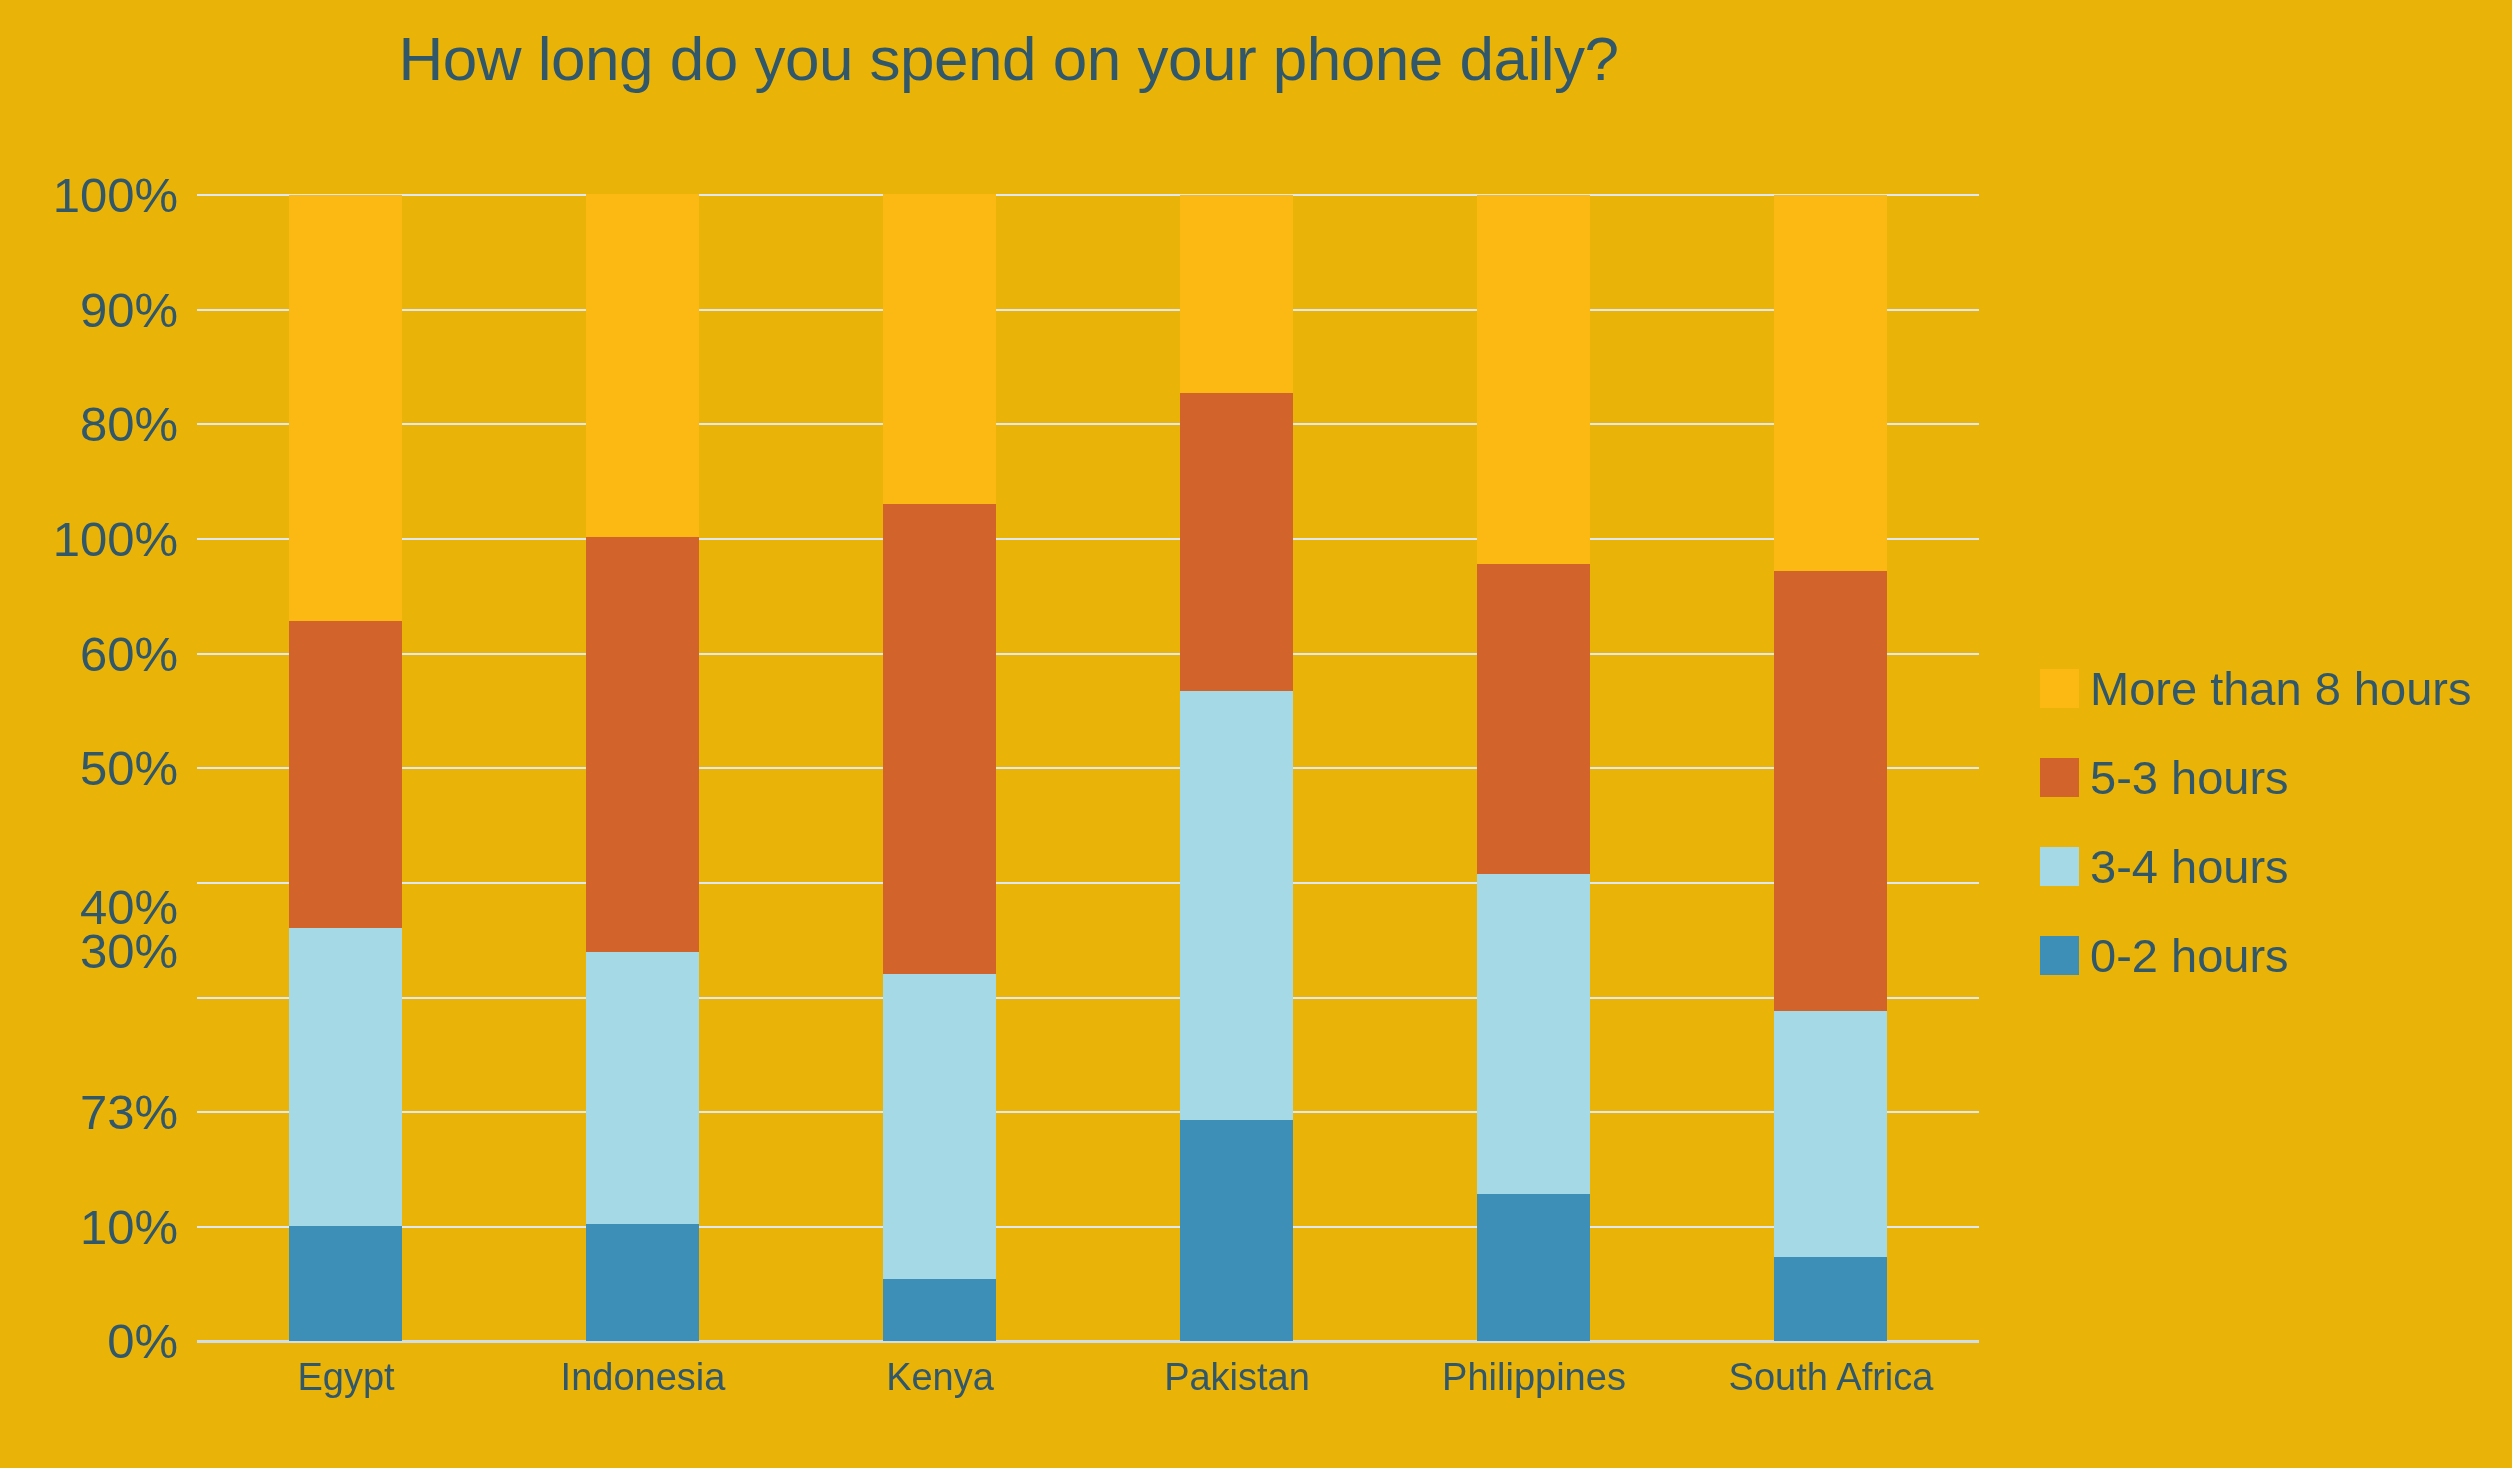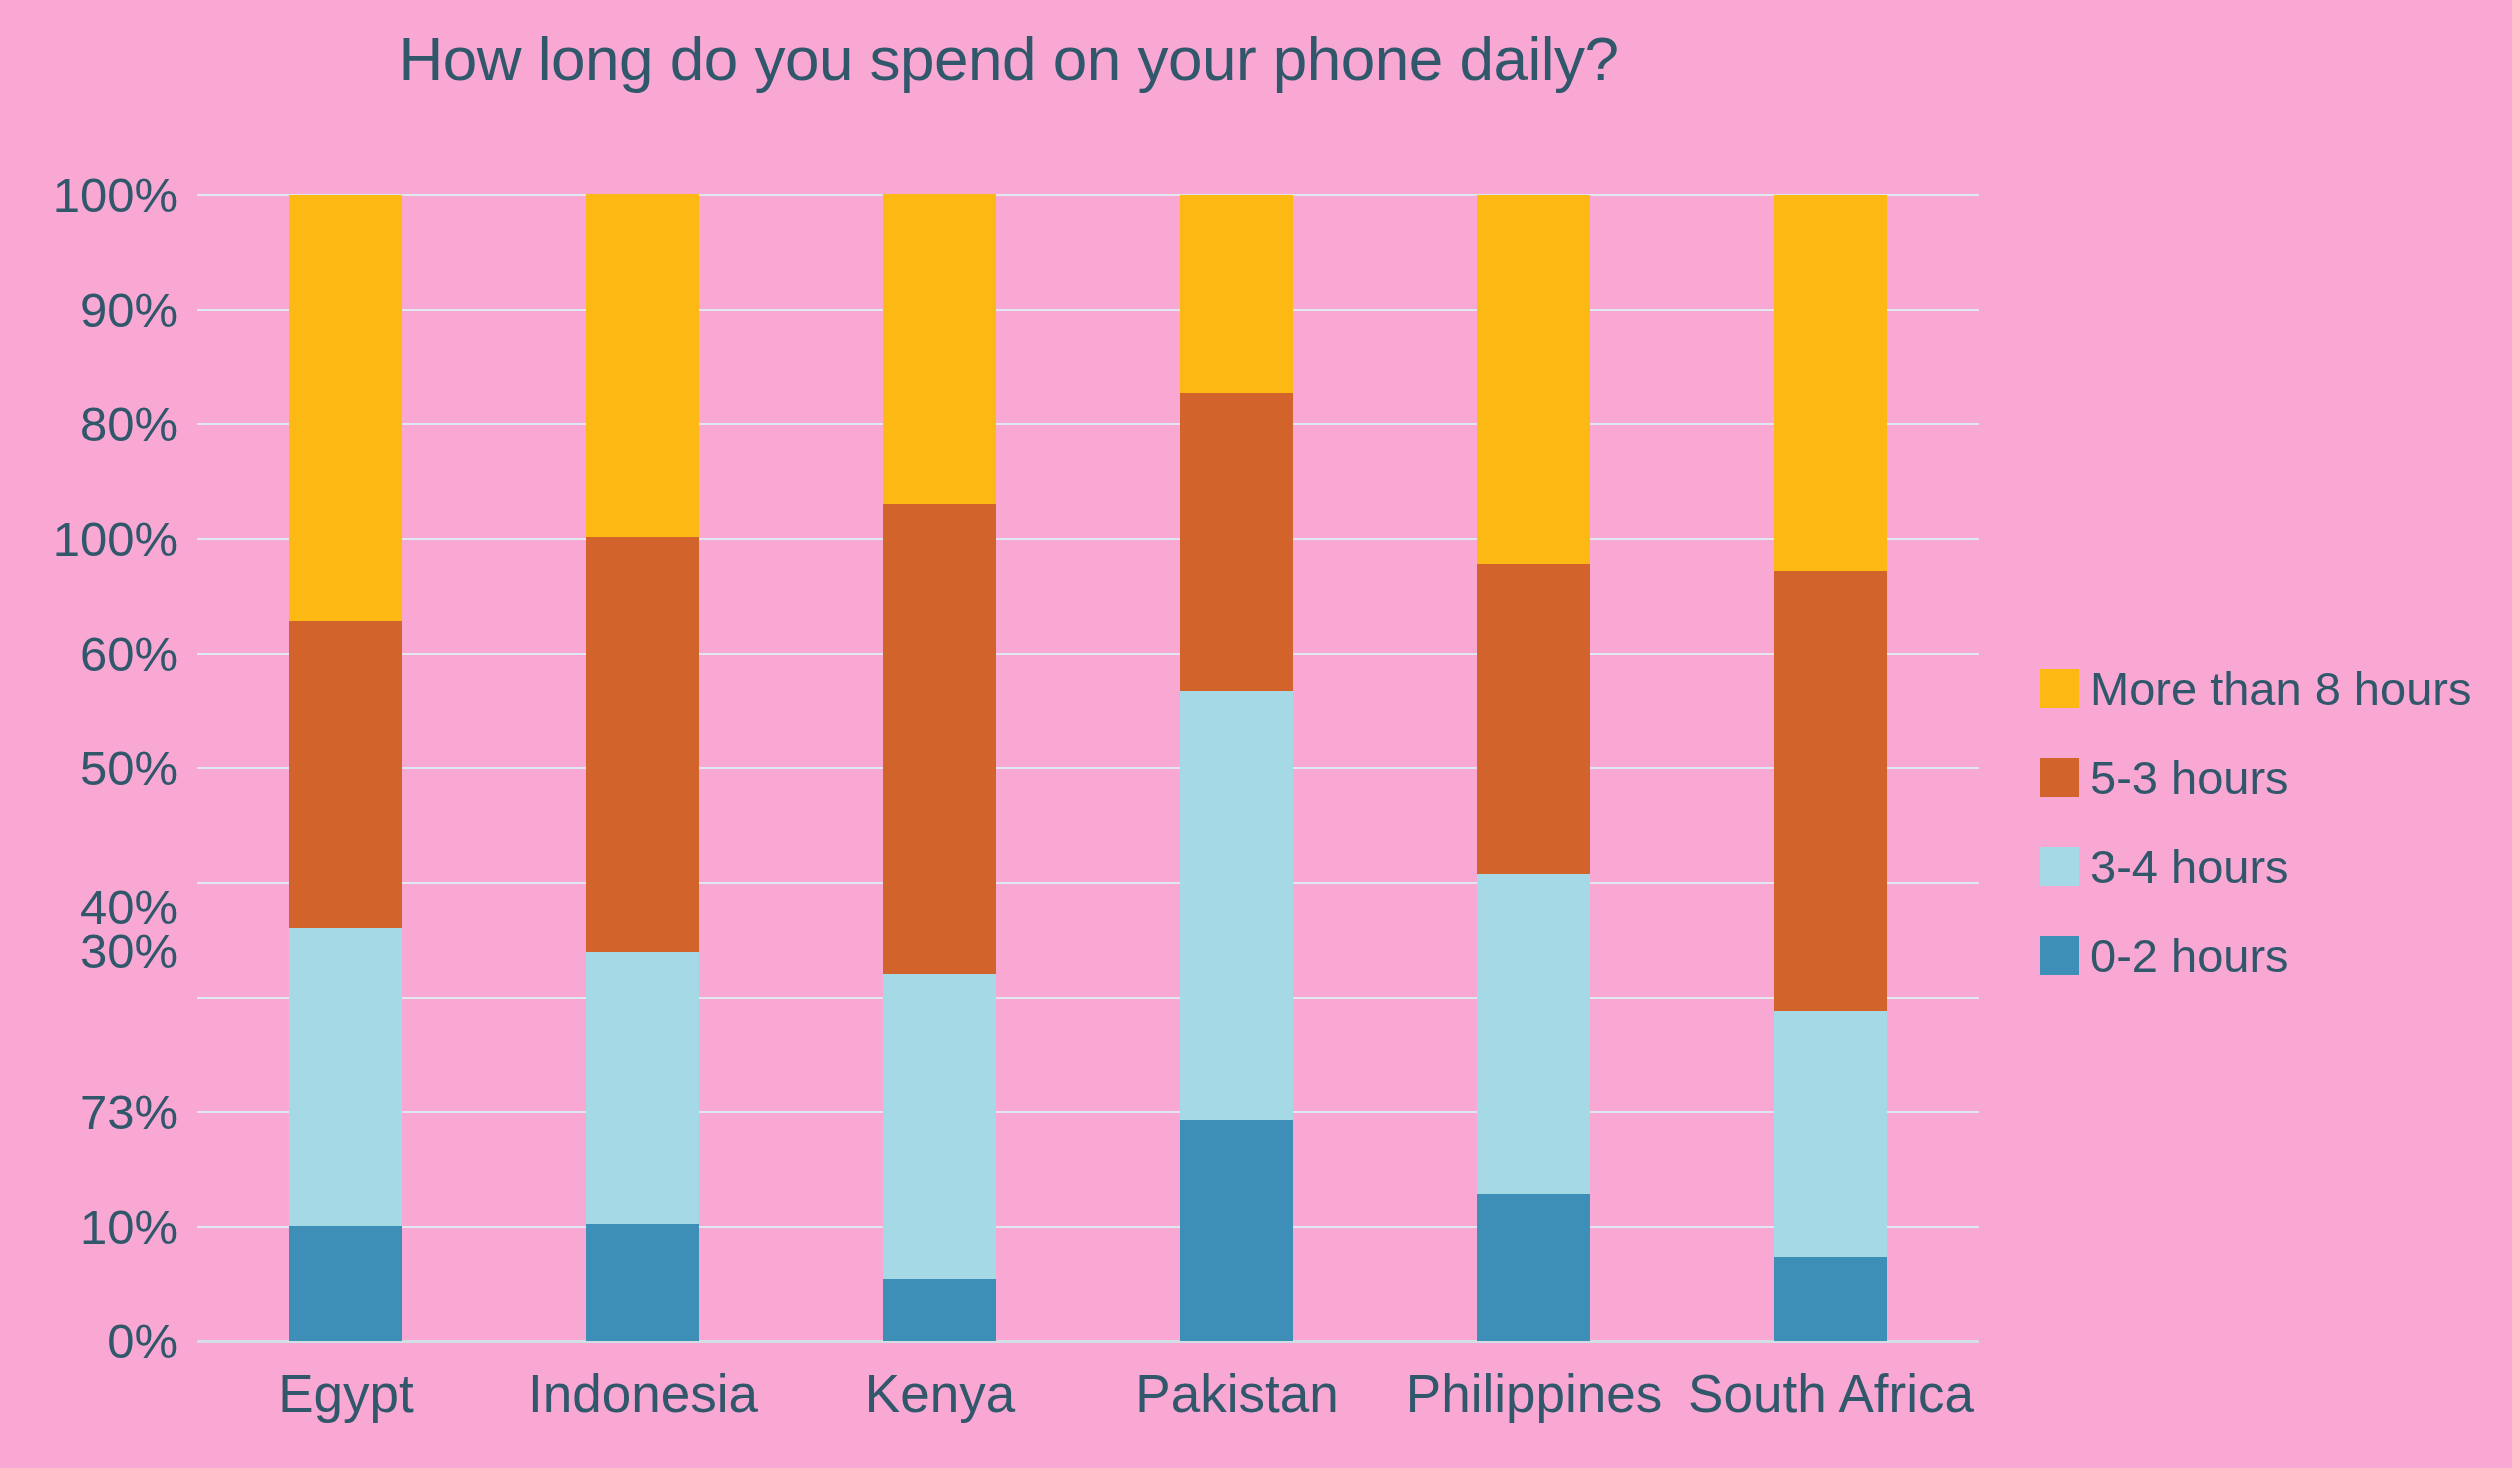--- a/index.html
+++ b/index.html
@@ -11,21 +11,21 @@
     width: 2512px;
     height: 1468px;
     font-family: "Liberation Sans", sans-serif;
     overflow: hidden;
     position: relative;
   }
 
   #chart-root {
     position: absolute;
     inset: 0;
-    background: #f9a8d4;
+    background: #eab308;
   }
 
   
   #chart-title {
     position: absolute;
     left: 0;
     top: 28px;
     width: 2017px;
     text-align: center;
     font-size: 62px;
@@ -105,23 +105,23 @@
   
   #x-axis {
     position: absolute;
     left: 197px;
     top: 1358px;
     width: 1782px;
     height: 84px;
   }
   .x-tick-label {
     position: absolute;
-    top: 9px;
+    top: 0;
     transform: translateX(-50%);
-    font-size: 53px;
+    font-size: 38px;
     color: #31576b;
     white-space: nowrap;
     line-height: 1;
   }
 
   
   #legend {
     position: absolute;
     left: 2040px;
     top: 644px;

